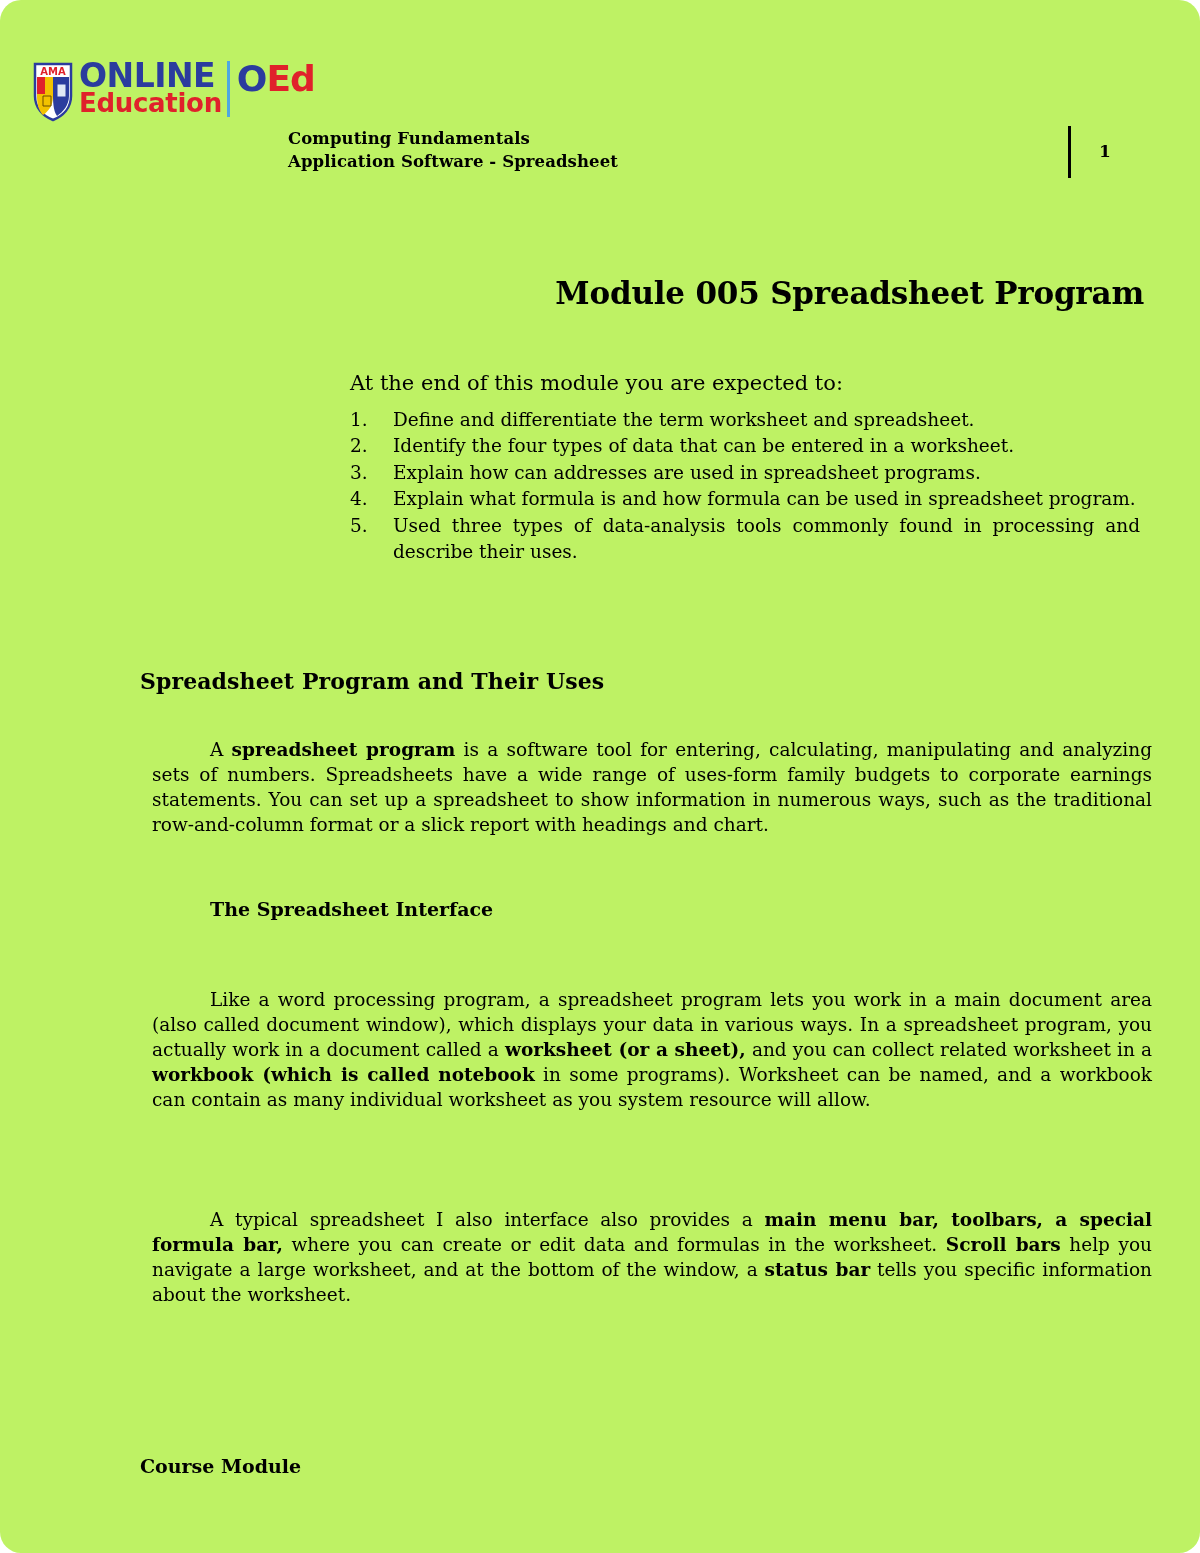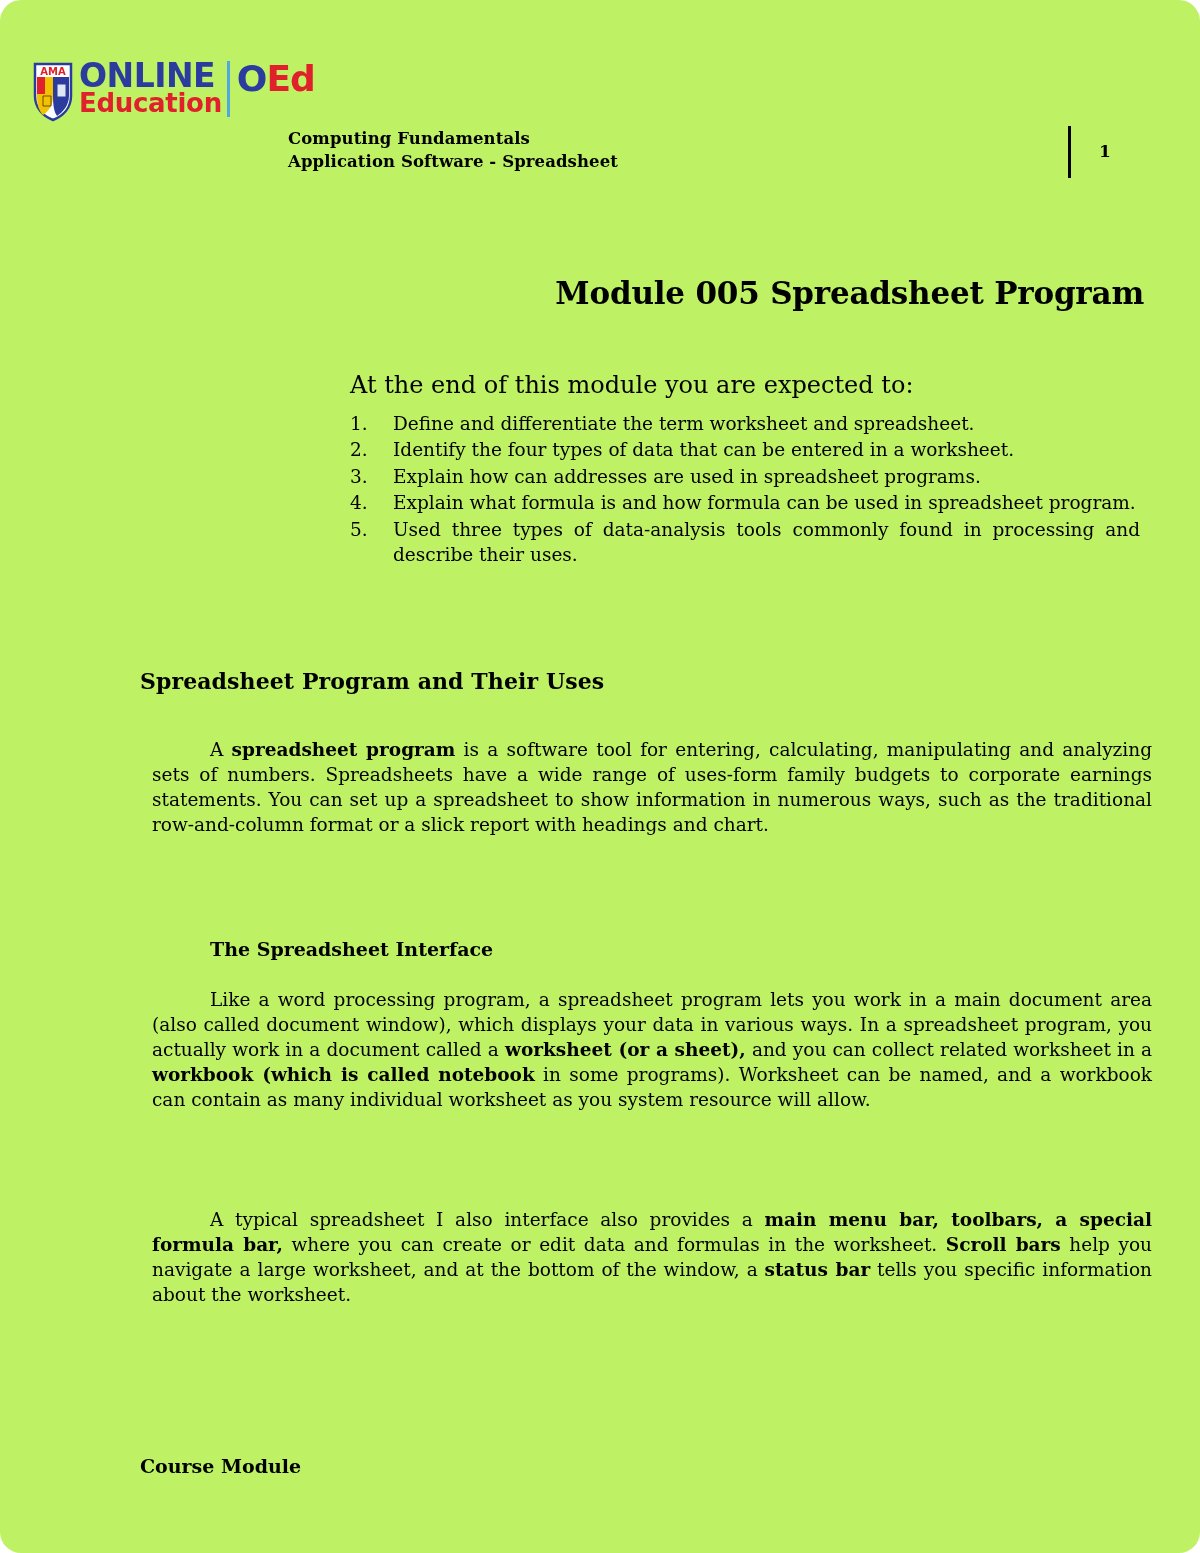--- a/index.html
+++ b/index.html
@@ -138,21 +138,21 @@
   }
 
   .objectives {
     position: absolute;
     left: 350px;
     top: 370px;
     width: 790px;
   }
   .obj-intro {
     font-family: "DejaVu Serif", serif;
-    font-size: 24px;
+    font-size: 21px;
     line-height: 1.33;
     margin-bottom: 9px;
   }
   ol.obj-list {
     margin: 0;
     padding: 0;
     list-style: none;
     font-family: "DejaVu Serif", serif;
     font-size: 18.5px;
     line-height: 1.38;
@@ -194,21 +194,21 @@
     left: 152px;
     width: 1000px;
   }
   p.body-par .indent { display: inline-block; width: 58px; }
 
   .par-1 { top: 738px; }
 
   .sub-head {
     position: absolute;
     left: 210px;
-    top: 938px;
+    top: 898px;
     font-family: "DejaVu Serif", serif;
     font-weight: bold;
     font-size: 19px;
   }
 
   .par-2 { top: 988px; }
   .par-3 { top: 1208px; }
 
   .footer {
     position: absolute;

